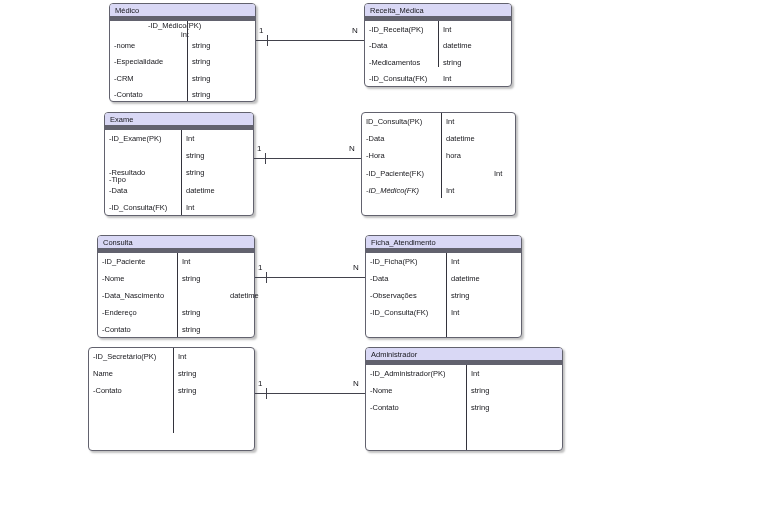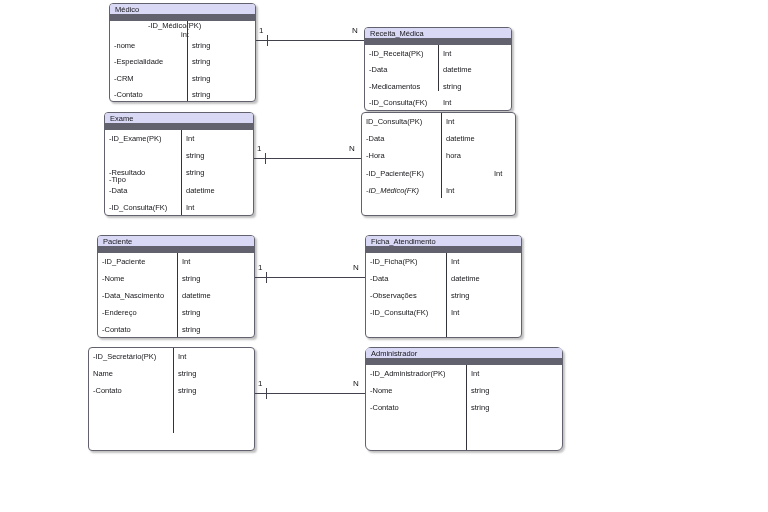--- a/index.html
+++ b/index.html
@@ -18,21 +18,21 @@
   .entity {
     position: absolute;
     box-sizing: border-box;
     background: #ffffff;
     border: 1px solid #62626e;
     border-radius: 4px;
     box-shadow: 2px 2px 2px rgba(120,120,120,0.45);
   }
   .entity-header {
     box-sizing: border-box;
-    border-bottom: 7px solid #14532d;
+    border-bottom: 5px solid #14532d;
     border-radius: 3px 3px 0 0;
     padding: 2px 5px;
     display: flex;
     align-items: center;
     font-size: 7.5px;
     color: #17171c;
     white-space: nowrap;
     overflow: hidden;
   }
   .entity-body {
@@ -109,21 +109,21 @@
           <div class="attr-row" style="height: 16.4px;">
             <span class="attr-name" style="width: 77px;">-CRM</span>
             <span class="attr-type">string</span>
           </div>
           <div class="attr-row" style="height: 16.4px;">
             <span class="attr-name" style="width: 77px;">-Contato</span>
             <span class="attr-type">string</span>
           </div>
         </div>
       </div>
-      <div class="entity" style="left: 364px; top: 3px; width: 148px; height: 84px; border-color: rgb(98, 98, 110); margin-top: 24px;">
+      <div class="entity" style="left: 364px; top: 3px; width: 148px; height: 84px; border-color: rgb(98, 98, 110);">
         <div class="entity-header" style="height: 17px; background: rgb(217, 216, 245); border-bottom-color: rgb(98, 98, 110);">Receita_Médica</div>
         <div class="entity-body" style="height: 46px;">
           <div class="col-divider" style="left: 73px; background: rgb(51, 51, 60);"></div>
           <div class="attr-row" style="height: 16.5px;">
             <span class="attr-name" style="width: 73px;">-ID_Receita(PK)</span>
             <span class="attr-type">Int</span>
           </div>
           <div class="attr-row" style="height: 16.5px;">
             <span class="attr-name" style="width: 73px;">-Data</span>
             <span class="attr-type">datetime</span>
@@ -183,32 +183,32 @@
             <span class="attr-name" style="width: 79px;">-ID_Paciente(FK)</span>
             <span class="attr-type">Int</span>
           </div>
           <div class="attr-row italic" style="height: 17.2px;">
             <span class="attr-name" style="width: 79px;">-ID_Médico(FK)</span>
             <span class="attr-type">Int</span>
           </div>
         </div>
       </div>
       <div class="entity" style="left: 97px; top: 235px; width: 158px; height: 103px; border-color: rgb(98, 98, 110);">
-        <div class="entity-header" style="height: 17px; background: rgb(217, 216, 245); border-bottom-color: rgb(98, 98, 110);">Paciente</div>
+        <div class="entity-header" style="height: 17px; background: rgb(217, 216, 245); border-bottom-color: rgb(98, 98, 110);">Consulta</div>
         <div class="entity-body" style="height: 84px;">
           <div class="col-divider" style="left: 79px; background: rgb(51, 51, 60);"></div>
           <div class="attr-row" style="height: 17px;">
             <span class="attr-name" style="width: 79px;">-ID_Paciente</span>
             <span class="attr-type">Int</span>
           </div>
           <div class="attr-row" style="height: 17px;">
             <span class="attr-name" style="width: 79px;">-Nome</span>
             <span class="attr-type">string</span>
           </div>
-          <div class="attr-row" style="height: 17px;">
+          <div class="attr-row" style="height: 17px; gap: 48px;">
             <span class="attr-name" style="width: 79px;">-Data_Nascimento</span>
             <span class="attr-type">datetime</span>
           </div>
           <div class="attr-row" style="height: 17px;">
             <span class="attr-name" style="width: 79px;">-Endereço</span>
             <span class="attr-type">string</span>
           </div>
           <div class="attr-row" style="height: 17px;">
             <span class="attr-name" style="width: 79px;">-Contato</span>
             <span class="attr-type">string</span>
@@ -247,21 +247,21 @@
           <div class="attr-row" style="height: 17px;">
             <span class="attr-name" style="width: 84px;">Name</span>
             <span class="attr-type">string</span>
           </div>
           <div class="attr-row" style="height: 17px;">
             <span class="attr-name" style="width: 84px;">-Contato</span>
             <span class="attr-type">string</span>
           </div>
         </div>
       </div>
-      <div class="entity" style="left: 365px; top: 347px; width: 198px; height: 104px; border-color: rgb(98, 98, 110); border-radius: 6px;">
+      <div class="entity" style="left: 365px; top: 347px; width: 198px; height: 104px; border-color: rgb(98, 98, 110);">
         <div class="entity-header" style="height: 17px; background: rgb(217, 216, 245); border-bottom-color: rgb(98, 98, 110);">Administrador</div>
         <div class="entity-body" style="height: 85px;">
           <div class="col-divider" style="left: 100px; background: rgb(51, 51, 60);"></div>
           <div class="attr-row" style="height: 17px;">
             <span class="attr-name" style="width: 100px;">-ID_Administrador(PK)</span>
             <span class="attr-type">Int</span>
           </div>
           <div class="attr-row" style="height: 17px;">
             <span class="attr-name" style="width: 100px;">-Nome</span>
             <span class="attr-type">string</span>

